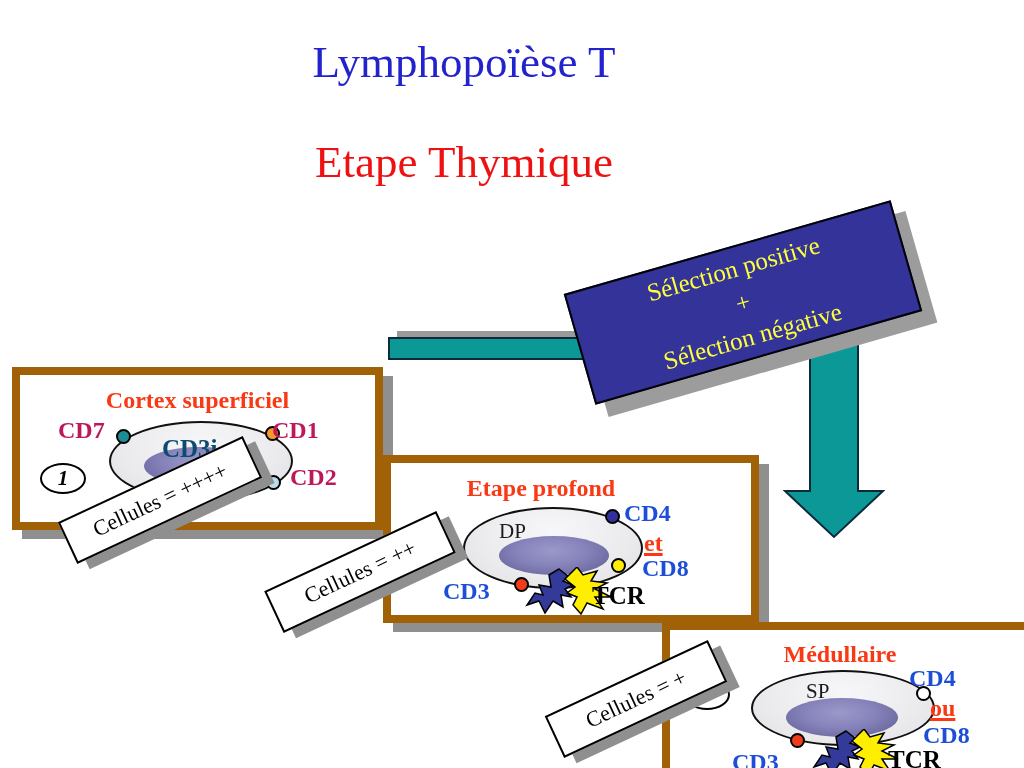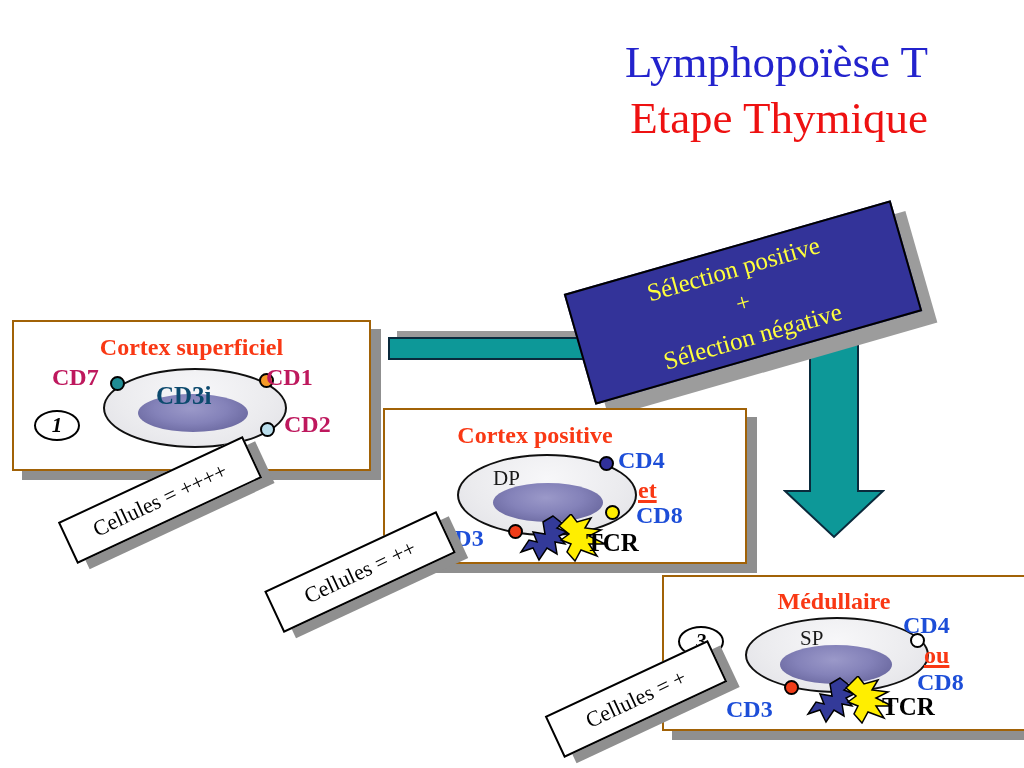--- a/index.html
+++ b/index.html
@@ -1,43 +1,43 @@
 <!DOCTYPE html>
 <html><head>
 <meta charset="utf-8">
 <style>
   html,body{margin:0;padding:0;background:#fff;}
   body{width:1024px;height:768px;overflow:hidden;
        font-family:"Liberation Serif","DejaVu Serif",serif;}
   #slide{position:relative;width:1024px;height:768px;background:#ffffff;}
 
   
-  .title-block{position:absolute;left:0;top:34px;width:928px;text-align:right;
+  .title-block{position:absolute;left:0;top:34px;width:928px;text-align:center;
                font-size:45px;line-height:56px;z-index:0;}
   .title-l1{color:#2323cd;}
-  .title-l2{color:#ee1111;}
+  .title-l2{color:#ee1111;margin-top:44px;}
 
   
   .hbar-shadow{position:absolute;left:397px;top:331px;width:274px;height:22px;
                background:#9a9a9a;z-index:1;}
   .hbar{position:absolute;left:388px;top:337px;width:278px;height:23px;
         background:#0d9898;border:2px solid #0a2a3c;box-sizing:border-box;z-index:1;}
   .down-arrow{position:absolute;left:783px;top:338px;z-index:1;}
 
   
   .sel-shadow{position:absolute;left:586px;top:256px;width:342px;height:116px;
               background:#9c9c9c;transform:rotate(-16deg);z-index:2;}
   .sel-box{position:absolute;left:573px;top:245px;width:340px;height:115px;
            background:#333399;border:2px solid #000;box-sizing:border-box;
            transform:rotate(-16deg);z-index:3;color:#ffff3c;text-align:center;
            font-size:25px;line-height:35px;padding-top:3px;}
 
   
-  .box{position:absolute;background:#fff;border:2px solid #a16207;
-       box-shadow:10px 9px 0 #8f8f8f;z-index:4;}
+  .box{position:absolute;background:#fff;border:8px solid #a16207;
+       box-shadow:10px 9px 0 #8f8f8f;z-index:4;margin-top:47px;}
   #box1{left:12px;top:320px;width:355px;height:147px;}
   #box2{left:383px;top:408px;width:360px;height:152px;}
   #box3{left:662px;top:575px;width:360px;height:152px;}
 
   .box-title{position:absolute;font-weight:bold;font-size:24px;color:#f93814;white-space:nowrap;}
   #box1 .box-title{left:0;top:12px;width:100%;text-align:center;}
   #box2 .box-title{left:30px;top:12px;width:240px;text-align:center;}
   #box3 .box-title{left:40px;top:11px;width:260px;text-align:center;}
 
   .cell{position:absolute;border:2px solid #101010;border-radius:50%;
@@ -146,21 +146,21 @@
     <div class="dot dot-cd7" id="b1-dot-cd7"></div>
     <div class="dot dot-cd1" id="b1-dot-cd1"></div>
     <div class="cd-black" id="b1-cd1">CD1</div>
     <div class="dot dot-cd2" id="b1-dot-cd2"></div>
     <div class="cd-black" id="b1-cd2">CD2</div>
     <div class="num-badge" id="b1-num">1</div>
   </div>
   <div class="cellules" id="lab1">Cellules = ++++</div>
 
   <div class="box" id="box2">
-    <div class="box-title">Cortex positive</div>
+    <div class="box-title">Etape profond</div>
     <div class="cell" id="cell2">
       <div class="nucleus"></div>
     </div>
     <div class="inner-label" id="b2-dp">DP</div>
     <div class="dot dot-cd4dp" id="b2-dot-cd4"></div>
     <div class="cd-blue" id="b2-cd4">CD4</div>
     <div class="conj" id="b2-et">et</div>
     <div class="dot dot-cd8" id="b2-dot-cd8"></div>
     <div class="cd-blue" id="b2-cd8">CD8</div>
     <div class="dot dot-cd3" id="b2-dot-cd3"></div>

